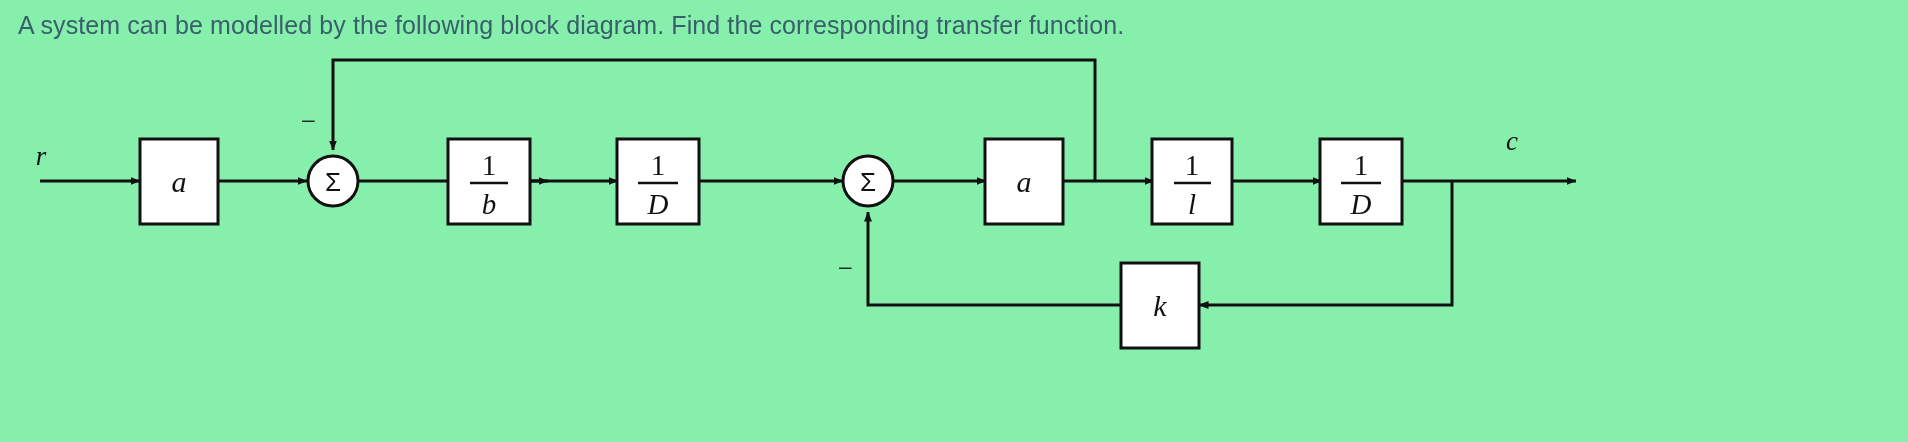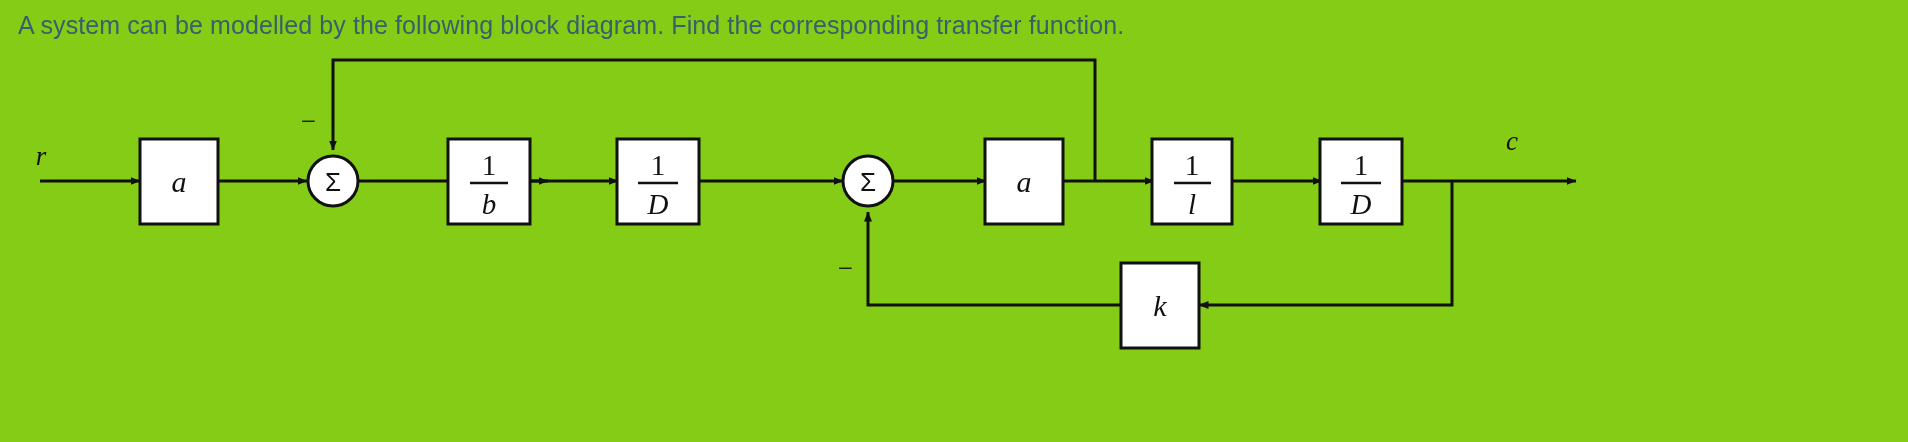--- a/index.html
+++ b/index.html
@@ -4,21 +4,21 @@
 <style>
   html, body {
     margin: 0;
     padding: 0;
     background: #e3eff5;
   }
   #page {
     position: relative;
     width: 1908px;
     height: 442px;
-    background: #84cc16;
+    background: #86efac;
     font-family: "Liberation Sans", sans-serif;
     overflow: hidden;
   }
   #prompt {
     position: absolute;
     left: 18px;
     top: 11px;
     font-size: 25px;
     color: #37606b;
     font-family: "Liberation Sans", sans-serif;

